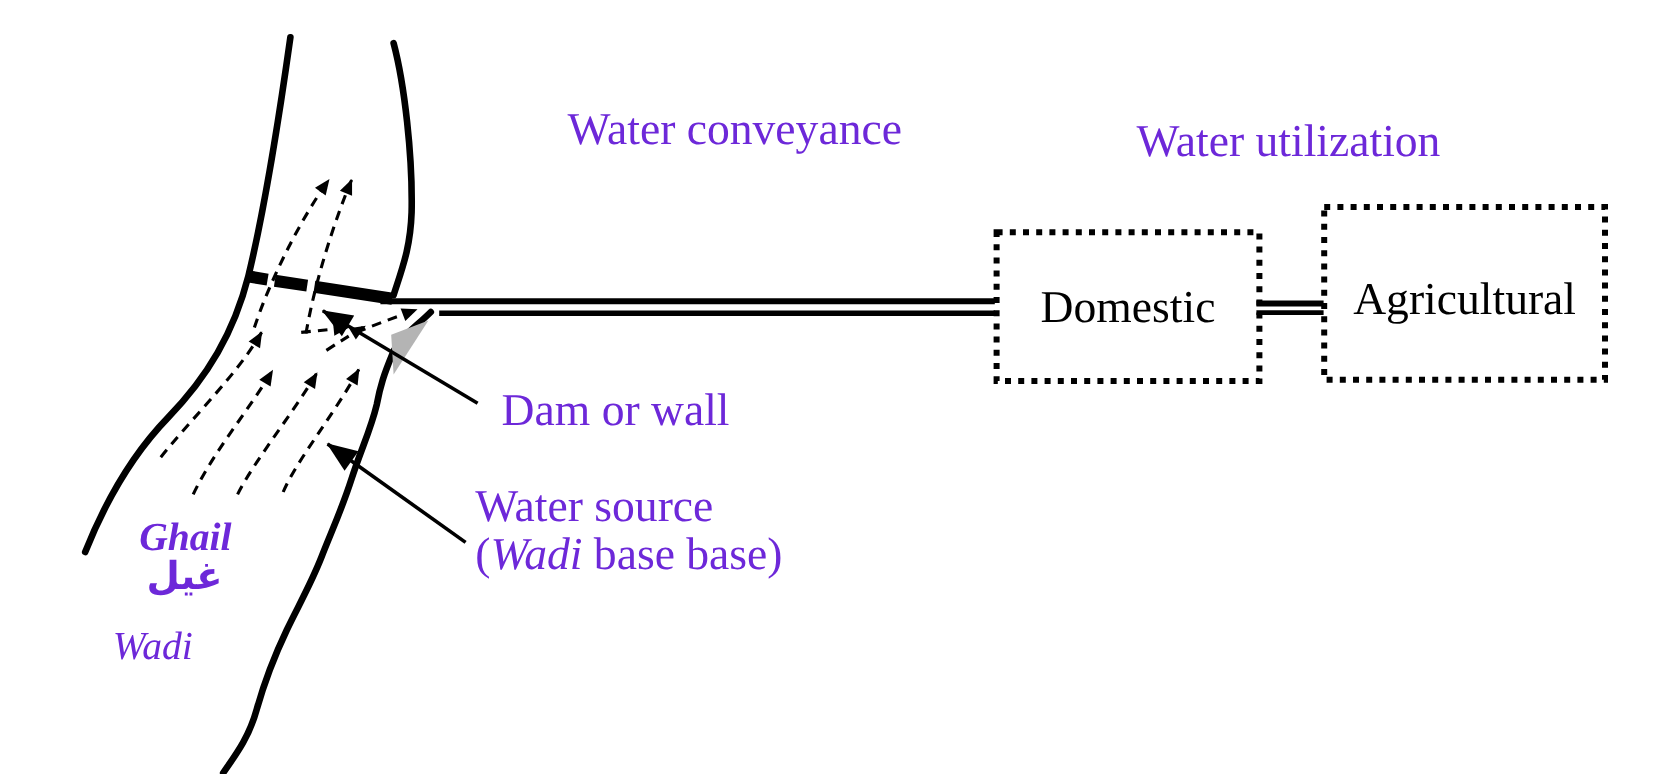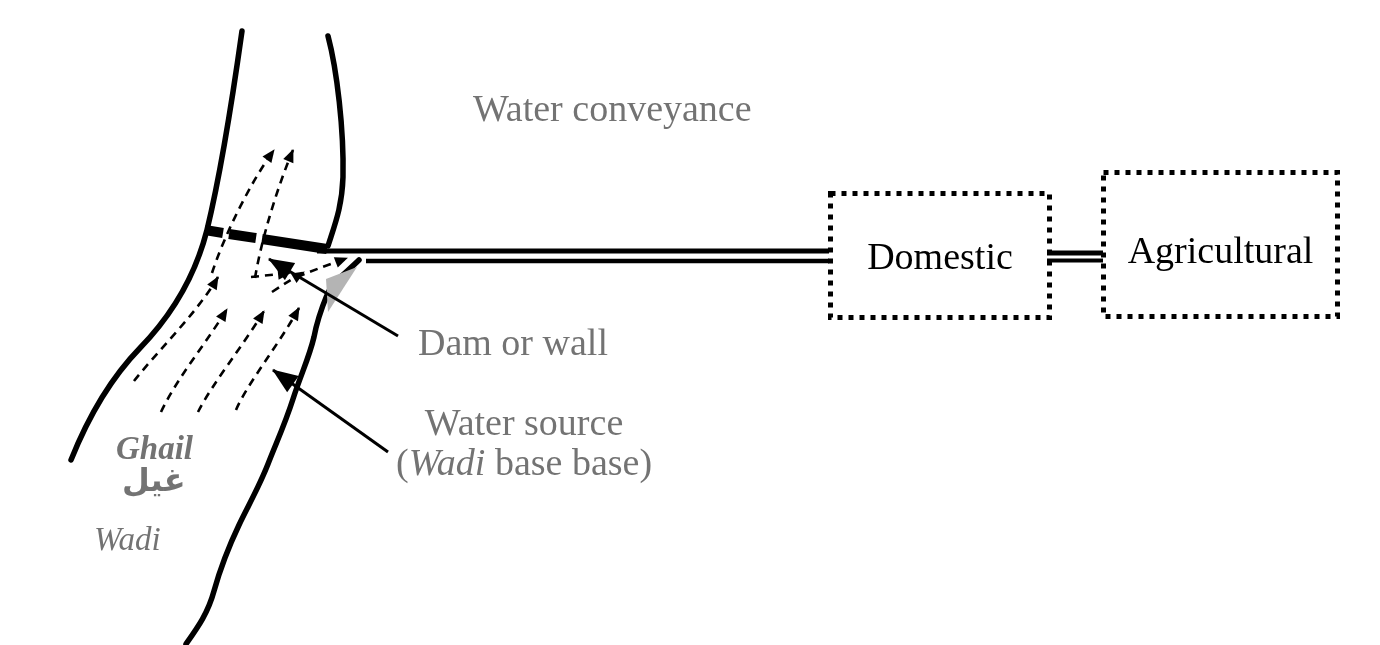--- a/index.html
+++ b/index.html
@@ -10,40 +10,40 @@
     overflow:hidden;
     font-family:"Liberation Serif", serif;
     color:#000;
   }
   #stage svg{position:absolute;left:0;top:0;}
   .lbl{
     position:absolute;
     font-size:38px;
     line-height:40px;
     white-space:nowrap;
-    color:#737373;
+    color:#6d28d9;
   }
   .italic{font-style:italic;}
   .arabic{
     font-family:"DejaVu Sans", sans-serif;
     font-size:32px;
     font-weight:bold;
   }
   .ghail-wadi{font-size:33px;}
   .boxlbl{
     position:absolute;
     display:flex;align-items:center;justify-content:center;
     font-size:38px;
   }
   #domestic-label{left:830px;top:193px;width:220px;height:125px;}
   #agricultural-label{left:1103px;top:172px;width:235px;height:145px;padding-top:10px;box-sizing:border-box;}
   #water-conveyance{left:473px;top:88px;}
   #water-utilization{left:947px;top:98px;}
   #dam-label{left:418px;top:322px;}
-  #water-source-label{left:396px;top:402px;text-align:center;}
+  #water-source-label{left:396px;top:402px;}
   #ghail-latin{left:116px;top:428px;font-weight:bold;}
   #ghail-arabic{left:122px;top:460px;}
   #wadi-latin{left:94px;top:519px;}
 </style>
 </head>
 <body>
 
 <div id="stage">
 
   <svg width="1380" height="645" viewBox="0 0 1380 645">
@@ -96,20 +96,21 @@
     <rect x="1103.5" y="172.5" width="234" height="144" fill="none" stroke="#000" stroke-width="5" stroke-dasharray="5 6"></rect>
 
     <g stroke="#000" stroke-width="3">
       <line x1="398" y1="336" x2="269" y2="259" marker-end="url(#big)"></line>
       <line x1="388" y1="452" x2="273" y2="370" marker-end="url(#big)"></line>
     </g>
   </svg>
 
   <div class="lbl" id="water-conveyance">Water conveyance</div>
 
+  <div class="lbl" id="water-utilization">Water utilization</div>
 
   <div class="boxlbl" id="domestic-label">Domestic</div>
 
   <div class="boxlbl" id="agricultural-label">Agricultural</div>
 
   <div class="lbl" id="dam-label">Dam or wall</div>
 
   <div class="lbl" id="water-source-label">
     <span>Water source</span><br>
     <span>(</span><span class="italic">Wadi</span><span> base base)</span>

